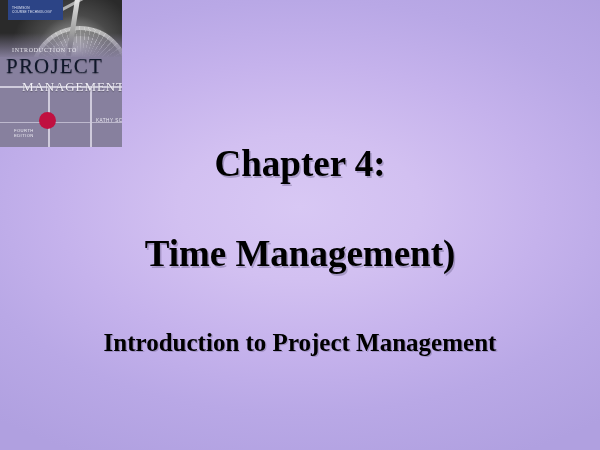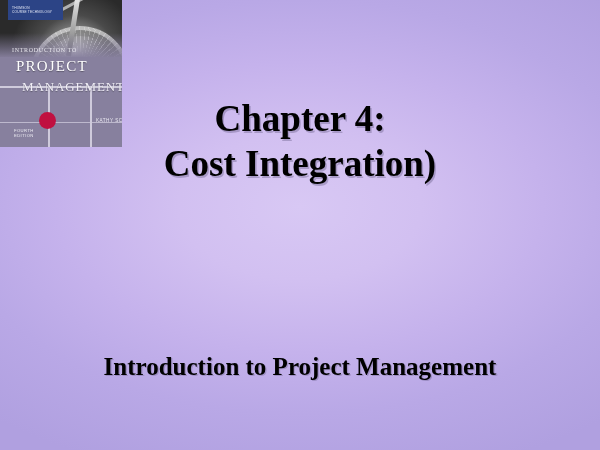--- a/index.html
+++ b/index.html
@@ -119,24 +119,24 @@
     font-family: "Liberation Serif", serif;
     font-size: 6px;
     letter-spacing: 0.7px;
     color: #efeef4;
     padding-left: 12px;
     opacity: 0.92;
     white-space: nowrap;
   }
   .cover-word-1 {
     font-family: "Liberation Serif", serif;
-    font-size: 15px;
+    font-size: 21px;
     letter-spacing: 1.2px;
-    color: #ffffff;
-    padding-left: 16px;
+    color: #0f172a;
+    padding-left: 6px;
     line-height: 21px;
     white-space: nowrap;
     text-shadow: 0 1px 1px rgba(0,0,0,0.35);
   }
   .cover-word-2 {
     font-family: "Liberation Serif", serif;
     font-size: 13px;
     letter-spacing: 0.9px;
     color: #f0eef6;
     padding-left: 22px;
@@ -199,29 +199,29 @@
   }
   .title-line {
     display: block;
     font-family: "Liberation Serif", "DejaVu Serif", serif;
     font-weight: bold;
     font-size: 37px;
     line-height: 45px;
     color: #000000;
     text-shadow: 1.5px 1.5px 0 rgba(90,80,120,0.35);
     white-space: nowrap;
+    margin-top: 45px;
   }
 
   .subtitle-block {
     position: absolute;
     left: 18px;
     top: 328px;
     width: 564px;
     text-align: center;
-    margin-top: 24px;
   }
   .subtitle-line {
     display: block;
     font-family: "Liberation Serif", "DejaVu Serif", serif;
     font-weight: bold;
     font-size: 25px;
     line-height: 30px;
     color: #000000;
     text-shadow: 1.2px 1.2px 0 rgba(90,80,120,0.32);
     white-space: nowrap;
@@ -260,20 +260,20 @@
     <div class="cover-dot"></div>
     <div class="cover-author">KATHY SCHWALBE</div>
     <div class="cover-edition">
       <span>FOURTH</span><br>
       <span>EDITION</span>
     </div>
   </div>
 
   <div class="title-block">
     <span class="title-line">Chapter 4:</span>
-    <span class="title-line">Cost Integration)</span>
+    <span class="title-line">Time Management)</span>
   </div>
 
   <div class="subtitle-block">
     <span class="subtitle-line">Introduction to Project Management</span>
   </div>
 
 </div>
 
 </body></html>

